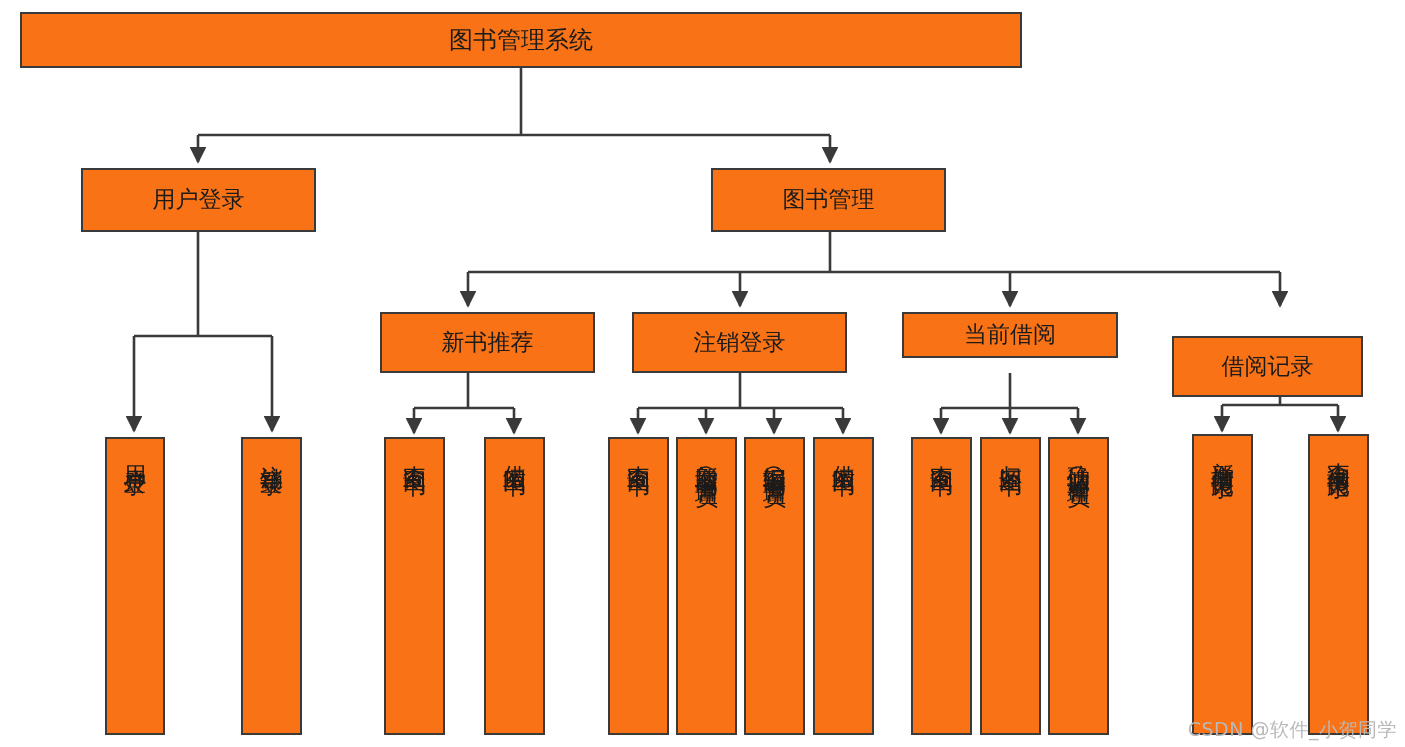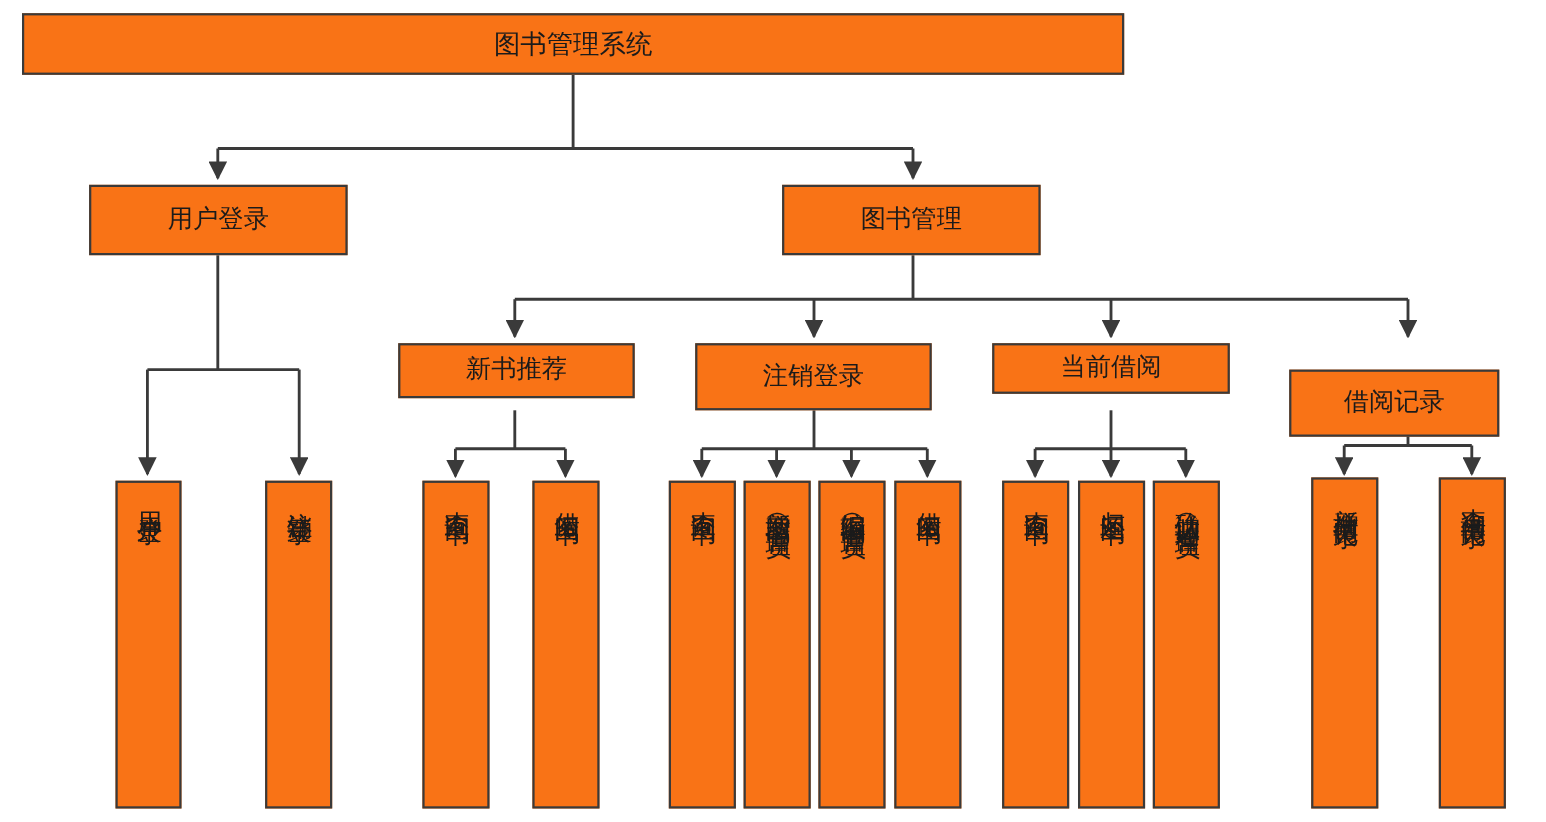--- a/index.html
+++ b/index.html
@@ -134,21 +134,21 @@
     <span class="node-label">图书管理系统</span>
   </div>
 
   <div class="node horiz" style="left:81px; top:168px; width:235px; height:64px;">
     <span class="node-label">用户登录</span>
   </div>
   <div class="node horiz" style="left:711px; top:168px; width:235px; height:64px;">
     <span class="node-label">图书管理</span>
   </div>
 
-  <div class="node horiz" style="left:362px; top:312px; width:215px; height:50px;">
+  <div class="node horiz" style="left:380px; top:312px; width:215px; height:61px;">
     <span class="node-label">新书推荐</span>
   </div>
   <div class="node horiz" style="left:632px; top:312px; width:215px; height:61px;">
     <span class="node-label">注销登录</span>
   </div>
   <div class="node horiz" style="left:902px; top:312px; width:216px; height:46px;">
     <span class="node-label">当前借阅</span>
   </div>
   <div class="node horiz" style="left:1172px; top:312px; width:191px; height:61px;margin-top:24px;">
     <span class="node-label">借阅记录</span>
@@ -191,14 +191,15 @@
     <span class="node-label">确认归还（管理员）</span>
   </div>
 
   <div class="node vert" style="left:1192px; top:434px; width:61px; height:301px;">
     <span class="node-label">新增借阅记录</span>
   </div>
   <div class="node vert" style="left:1308px; top:434px; width:61px; height:301px;">
     <span class="node-label">查询借阅记录</span>
   </div>
 
+  <div id="watermark">CSDN @软件_小贺同学</div>
 
 </div>
 
 </body></html>

